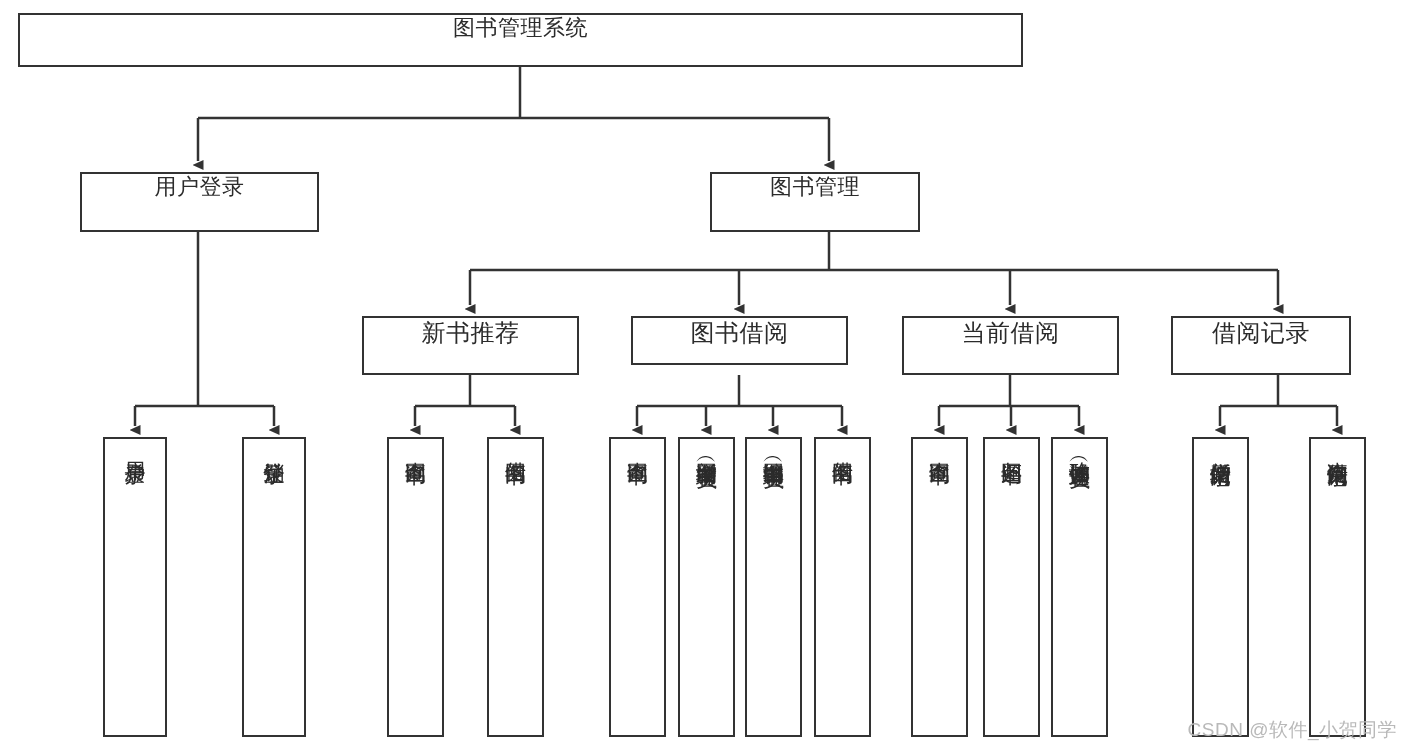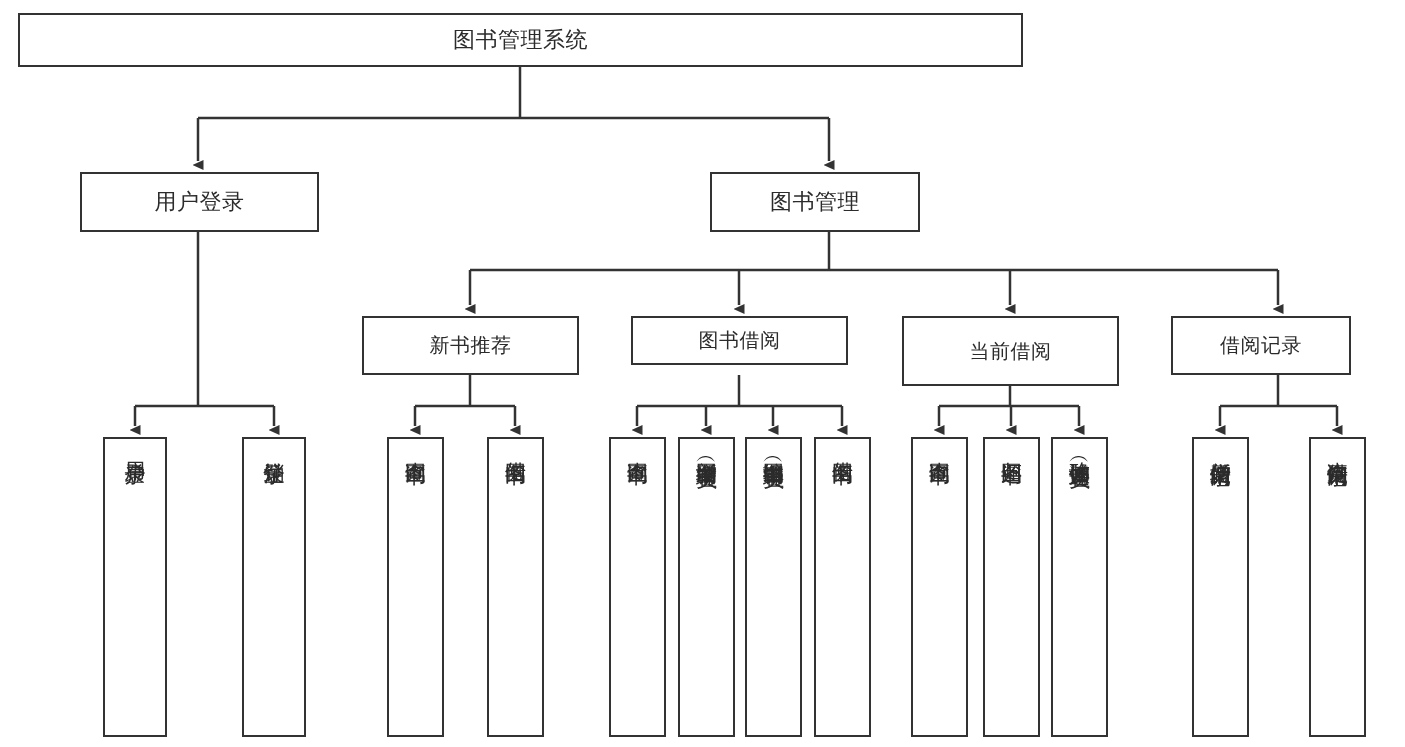--- a/index.html
+++ b/index.html
@@ -25,21 +25,21 @@
     width: 1405px;
     height: 747px;
     pointer-events: none;
   }
   .node {
     position: absolute;
     box-sizing: border-box;
     background: #ffffff;
     border: 2.5px solid #333333;
     display: flex;
-    align-items: center;
+    align-items: flex-start;
     justify-content: center;
     z-index: 2;
   }
   .node .label {
     color: #2b2b2b;
     font-size: 21px;
     line-height: 1.22;
     letter-spacing: 0.5px;
     white-space: nowrap;
     text-align: center;
@@ -54,21 +54,21 @@
     text-orientation: upright;
     -webkit-writing-mode: vertical-rl;
     font-size: 21px;
     line-height: 1.05;
     letter-spacing: 1px;
     white-space: normal;
     max-height: 100%;
   }
   .node.root .label { font-size: 22px; }
   .node.l2 .label  { font-size: 22px; }
-  .node.l3 .label  { font-size: 20px; }
+  .node.l3 .label  { font-size: 24px; }
 
   #watermark {
     position: absolute;
     right: 8px;
     bottom: 4px;
     color: #b9b9b9;
     font-size: 19px;
     letter-spacing: 0.5px;
     z-index: 5;
     white-space: nowrap;
@@ -140,21 +140,21 @@
   <div class="node l2" style="left: 710px; top: 172px; width: 210px; height: 60px;">
     <span class="label">图书管理</span>
   </div>
 
   <div class="node l3" style="left: 362px; top: 316px; width: 217px; height: 59px;">
     <span class="label">新书推荐</span>
   </div>
   <div class="node l3" style="left: 631px; top: 316px; width: 217px; height: 49px;">
     <span class="label">图书借阅</span>
   </div>
-  <div class="node l3" style="left: 902px; top: 316px; width: 217px; height: 70px;">
+  <div class="node l3" style="left: 902px; top: 316px; width: 217px; height: 59px;">
     <span class="label">当前借阅</span>
   </div>
   <div class="node l3" style="left: 1171px; top: 316px; width: 180px; height: 59px;">
     <span class="label">借阅记录</span>
   </div>
 
   <div class="node vertical" style="left: 103px; top: 437px; width: 64px; height: 300px;">
     <span class="label">用户登录</span>
   </div>
   <div class="node vertical" style="left: 242px; top: 437px; width: 64px; height: 300px;">
@@ -187,13 +187,14 @@
   <div class="node vertical" style="left: 1051px; top: 437px; width: 57px; height: 300px;">
     <span class="label">确认归还（管理员）</span>
   </div>
   <div class="node vertical" style="left: 1192px; top: 437px; width: 57px; height: 300px;">
     <span class="label">新增借阅记录</span>
   </div>
   <div class="node vertical" style="left: 1309px; top: 437px; width: 57px; height: 300px;">
     <span class="label">查询借阅记录</span>
   </div>
 
+  <div id="watermark">CSDN @软件_小贺同学</div>
 </div>
 
 </body></html>

